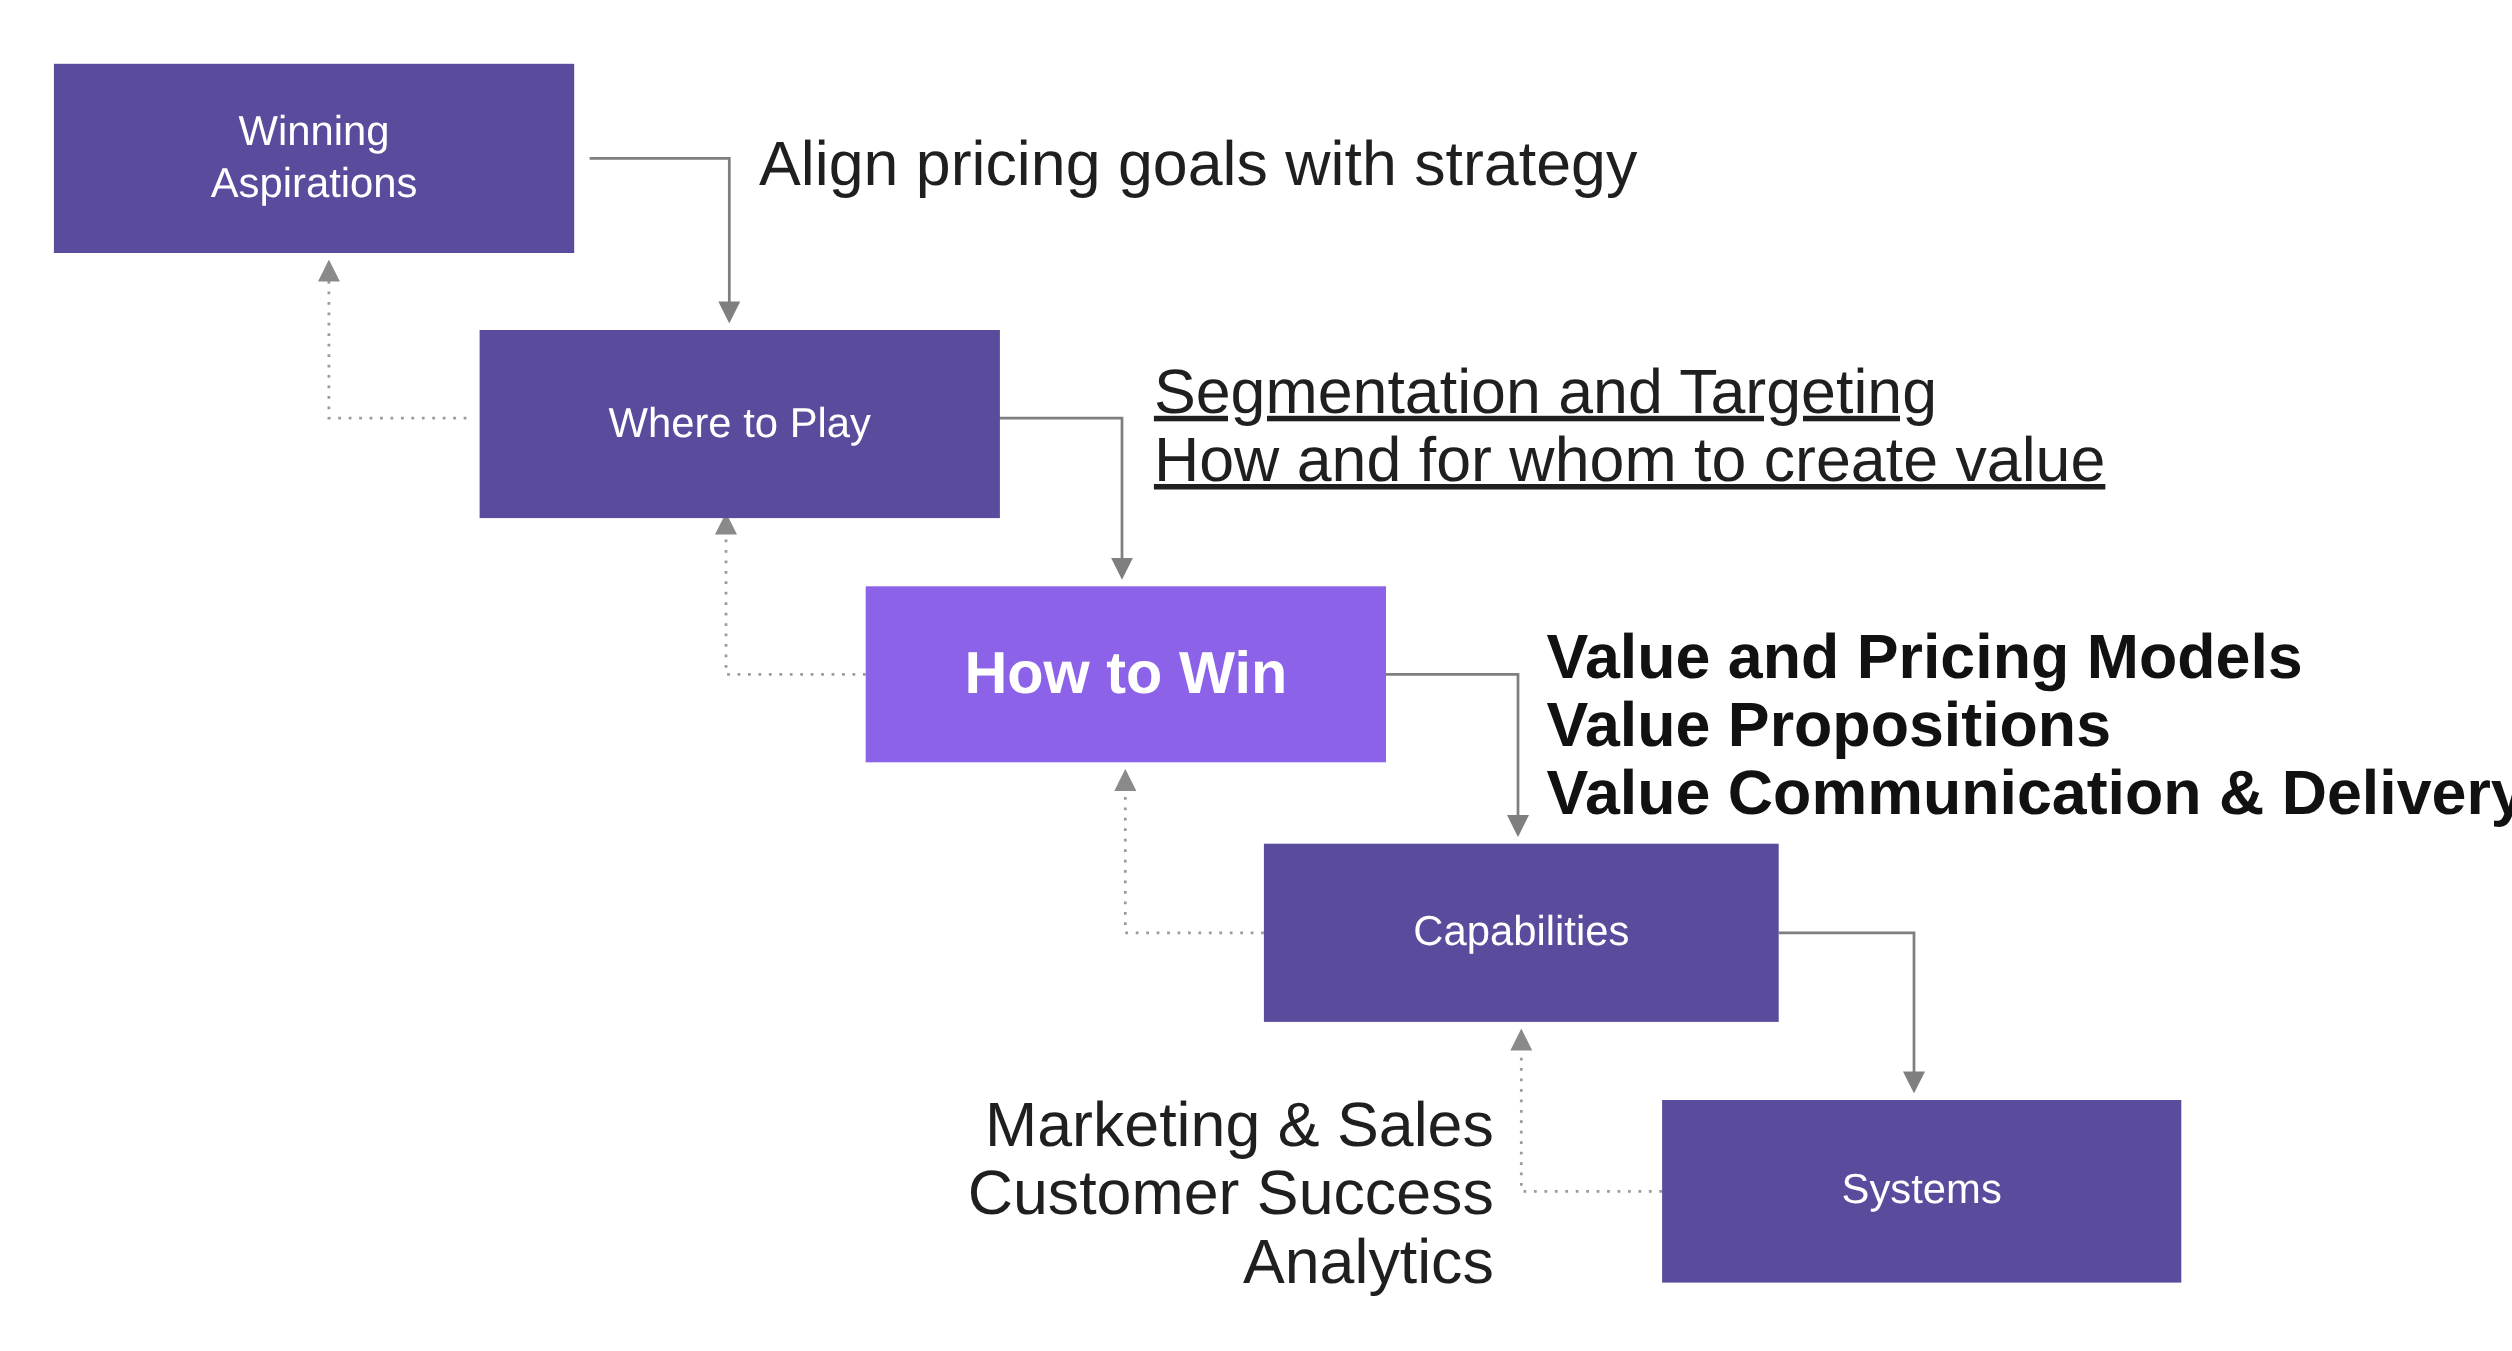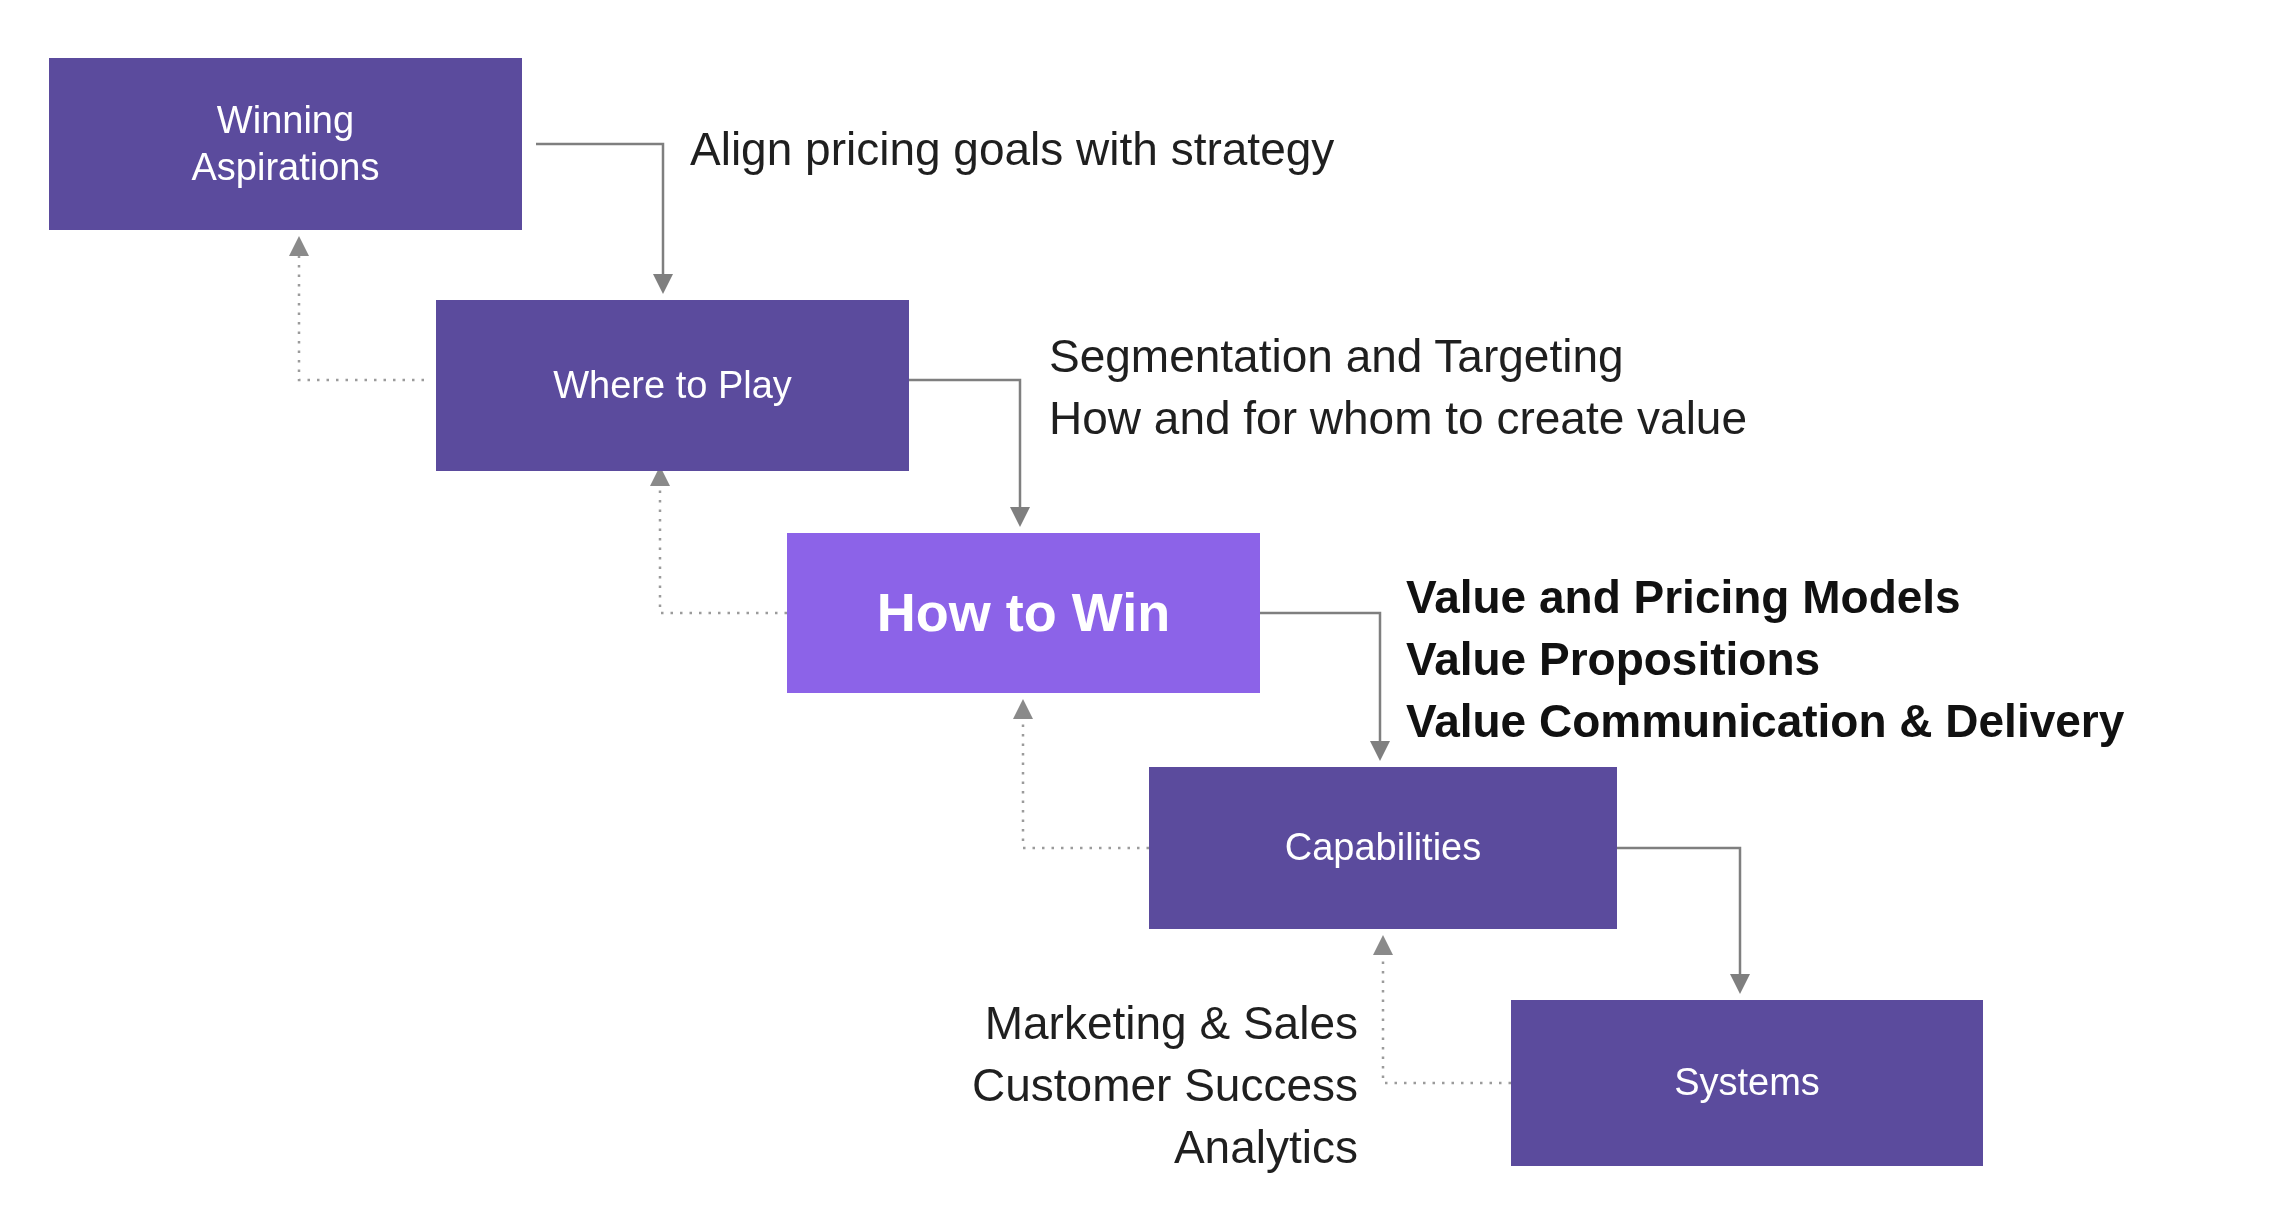--- a/index.html
+++ b/index.html
@@ -41,37 +41,37 @@
     font-weight: bold;
   }
   #box-winning      { left: 49px;   top: 58px;   width: 473px; height: 172px; }
   #box-where        { left: 400px;  top: 300px;  width: 473px; height: 171px; margin-left: 36px; }
   #box-how          { left: 787px;  top: 533px;  width: 473px; height: 160px; }
   #box-capabilities { left: 1149px; top: 767px;  width: 468px; height: 162px; }
   #box-systems      { left: 1511px; top: 1000px; width: 472px; height: 166px; }
 
   .annotation {
     position: absolute;
-    font-size: 46px;
+    font-size: 57px;
     line-height: 62px;
     color: #1f1f1f;
     white-space: nowrap;
   }
   .annotation.bold {
     font-weight: bold;
     color: #111111;
     margin-top: 40px;
   }
   .annotation.right {
     text-align: right;
   }
   .annotation .line { display: block; }
 
   #ann-pricing-goals { left: 690px;  top: 118px; }
-  #ann-segmentation  { left: 1049px; top: 325px; }
+  #ann-segmentation  { left: 1049px; top: 325px; text-decoration: underline; }
   #ann-value-models  { left: 1406px; top: 526px; }
   #ann-skills        { right: 1282px; top: 760px; }
   #ann-functions     { right: 926px;  top: 992px; }
 </style>
 </head>
 <body>
 
 <div class="canvas">
 
   <svg class="arrow-layer" width="2284" height="1228" viewBox="0 0 2284 1228" xmlns="http://www.w3.org/2000/svg">

